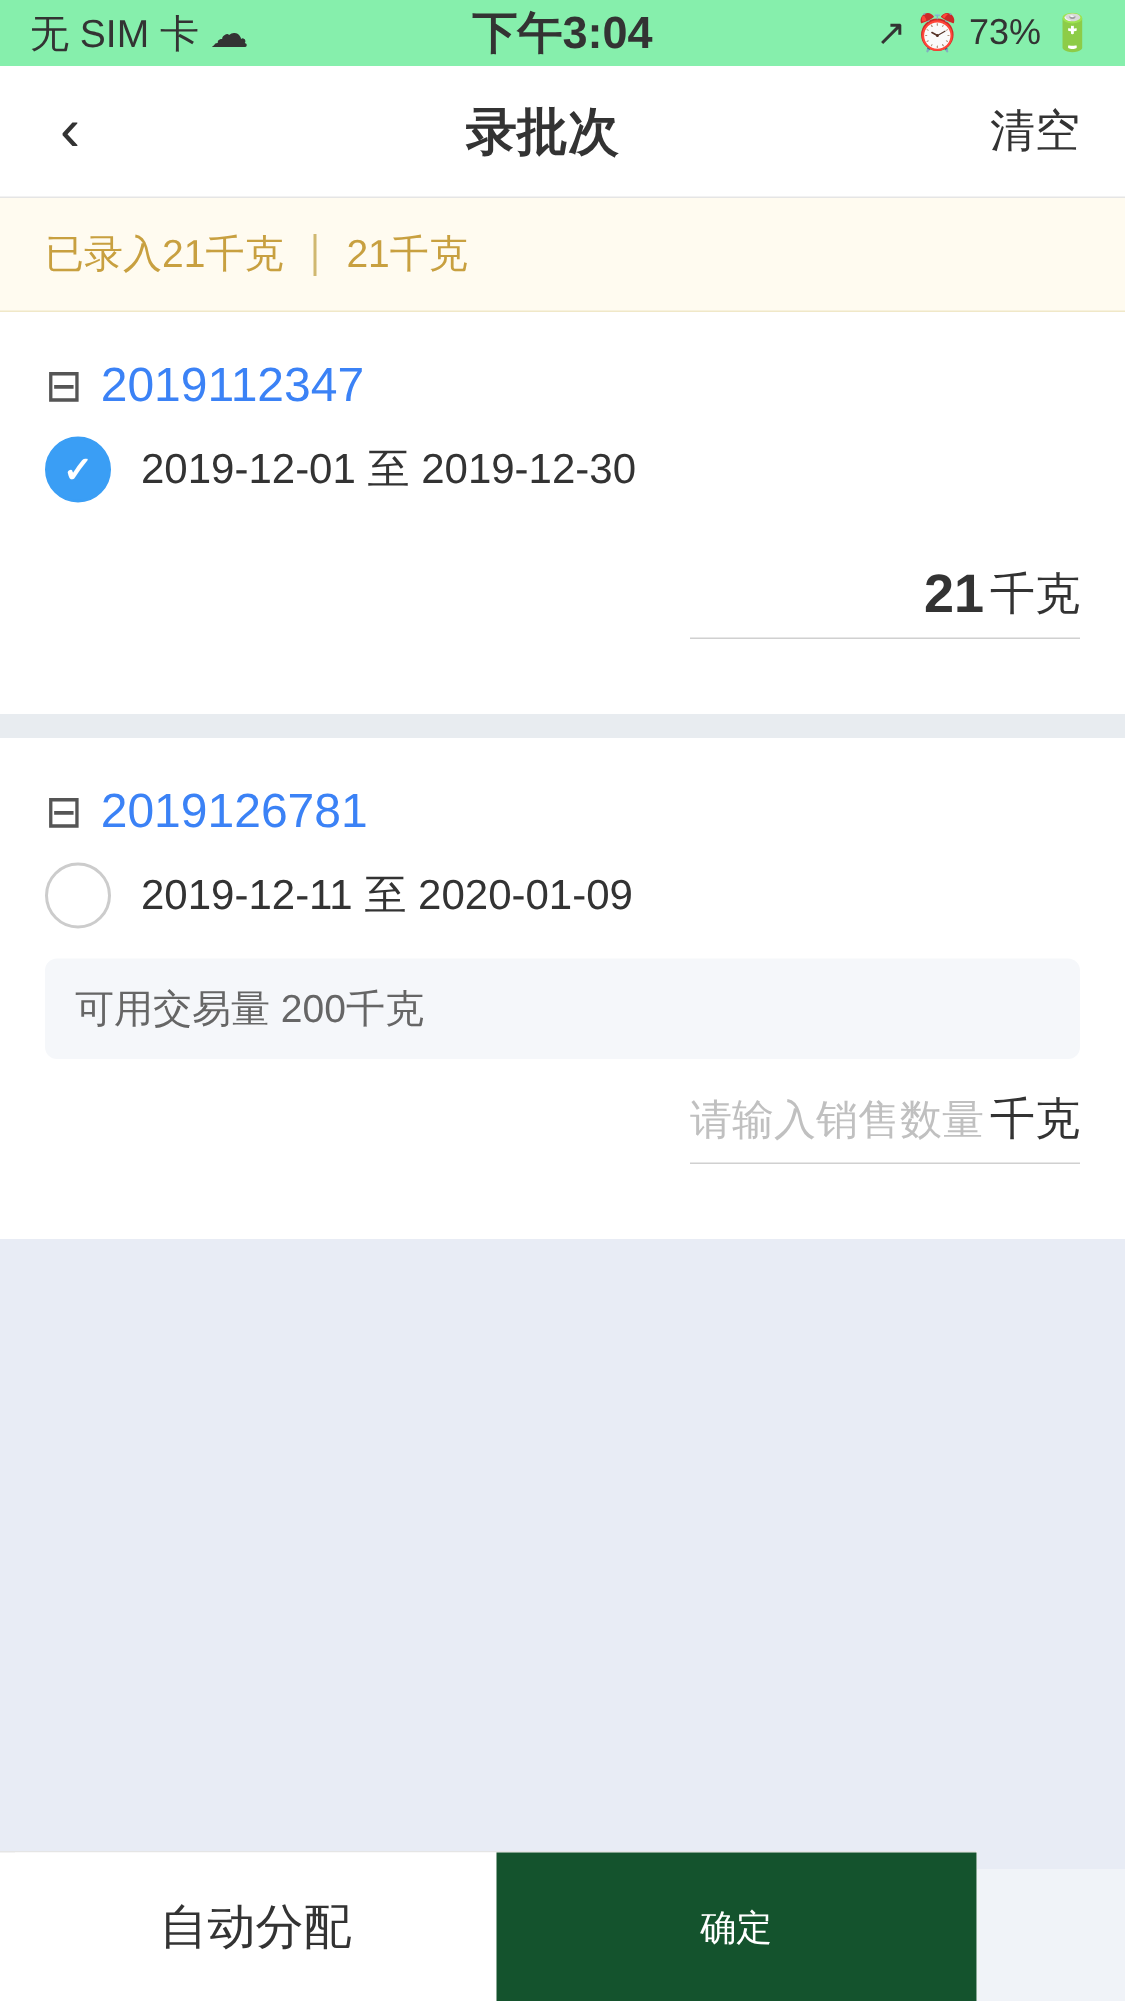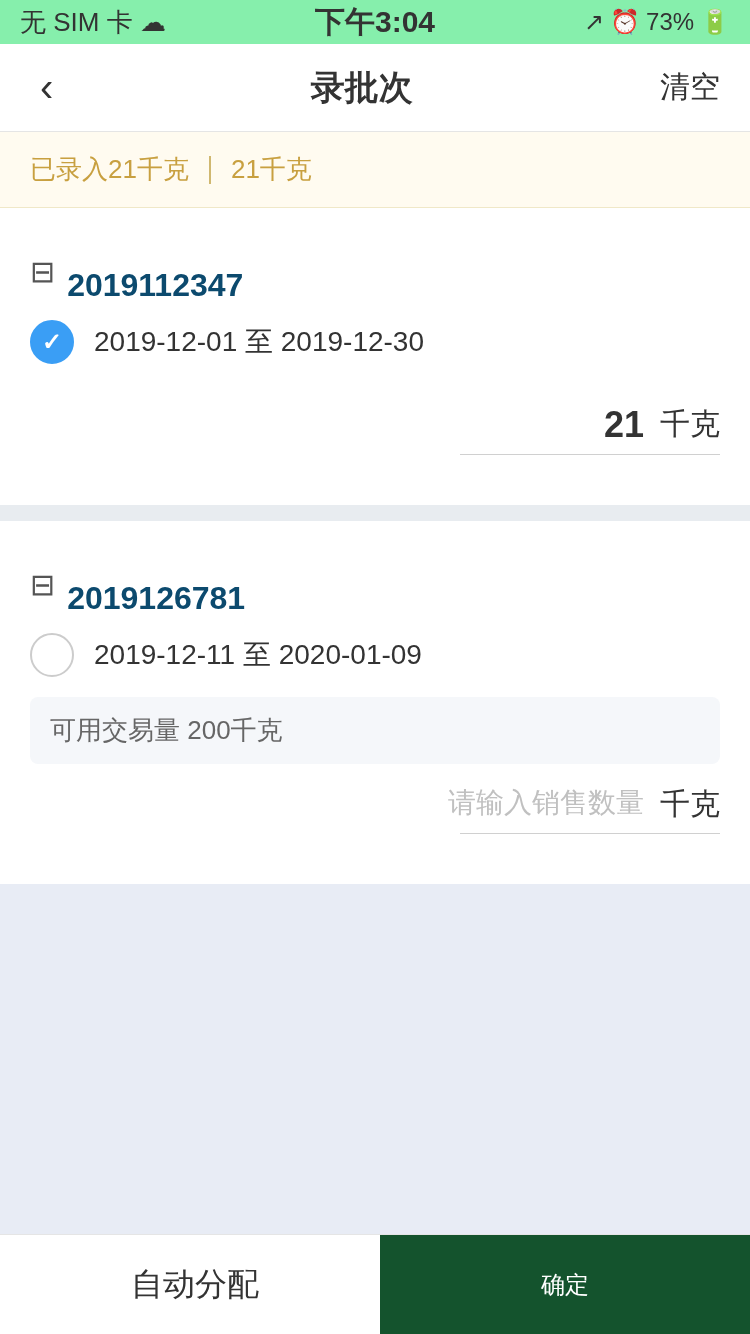--- a/index.html
+++ b/index.html
@@ -89,23 +89,22 @@
       align-items: center;
       gap: 12px;
       margin-bottom: 16px;
     }
     .item-icon {
       font-size: 30px;
       color: #555;
     }
     .item-id {
       font-size: 32px;
-      font-weight: 700;
-      color: #0c4a6e;
-      margin-top: 29px;
+      font-weight: 400;
+      color: #3b82f6;
     }
     .item-date-row {
       display: flex;
       align-items: center;
       gap: 20px;
       margin-bottom: 20px;
     }
     .radio-circle {
       width: 44px;
       height: 44px;
@@ -167,21 +166,21 @@
     .empty-area {
       background: #e8ecf5;
       flex: 1;
       min-height: 420px;
     }
 
     
     .bottom-bar {
       position: fixed;
       bottom: 0;
-      width: 750px;
+      width: 651px;
       height: 100px;
       display: flex;
       background: #fff;
       border-top: 1px solid #e5e5e5;
       padding-left: 10px;
     }
     .bottom-btn-auto {
       flex: 1;
       display: flex;
       align-items: center;
@@ -215,22 +214,22 @@
       align-items: flex-end;
     }
     .qty-line {
       width: 260px;
       height: 1px;
       background: #d0d0d0;
       margin-top: 8px;
     }
     .qty-display {
       display: flex;
-      align-items: flex-start;
-      gap: 16px;
+      align-items: center;
+      gap: 4px;
     }
   </style>
 </head>
 <body>
 
 <div class="status-bar">
   <div class="status-left">
     <span>无 SIM 卡 ☁</span>
   </div>
   <div class="status-center">下午3:04</div>

